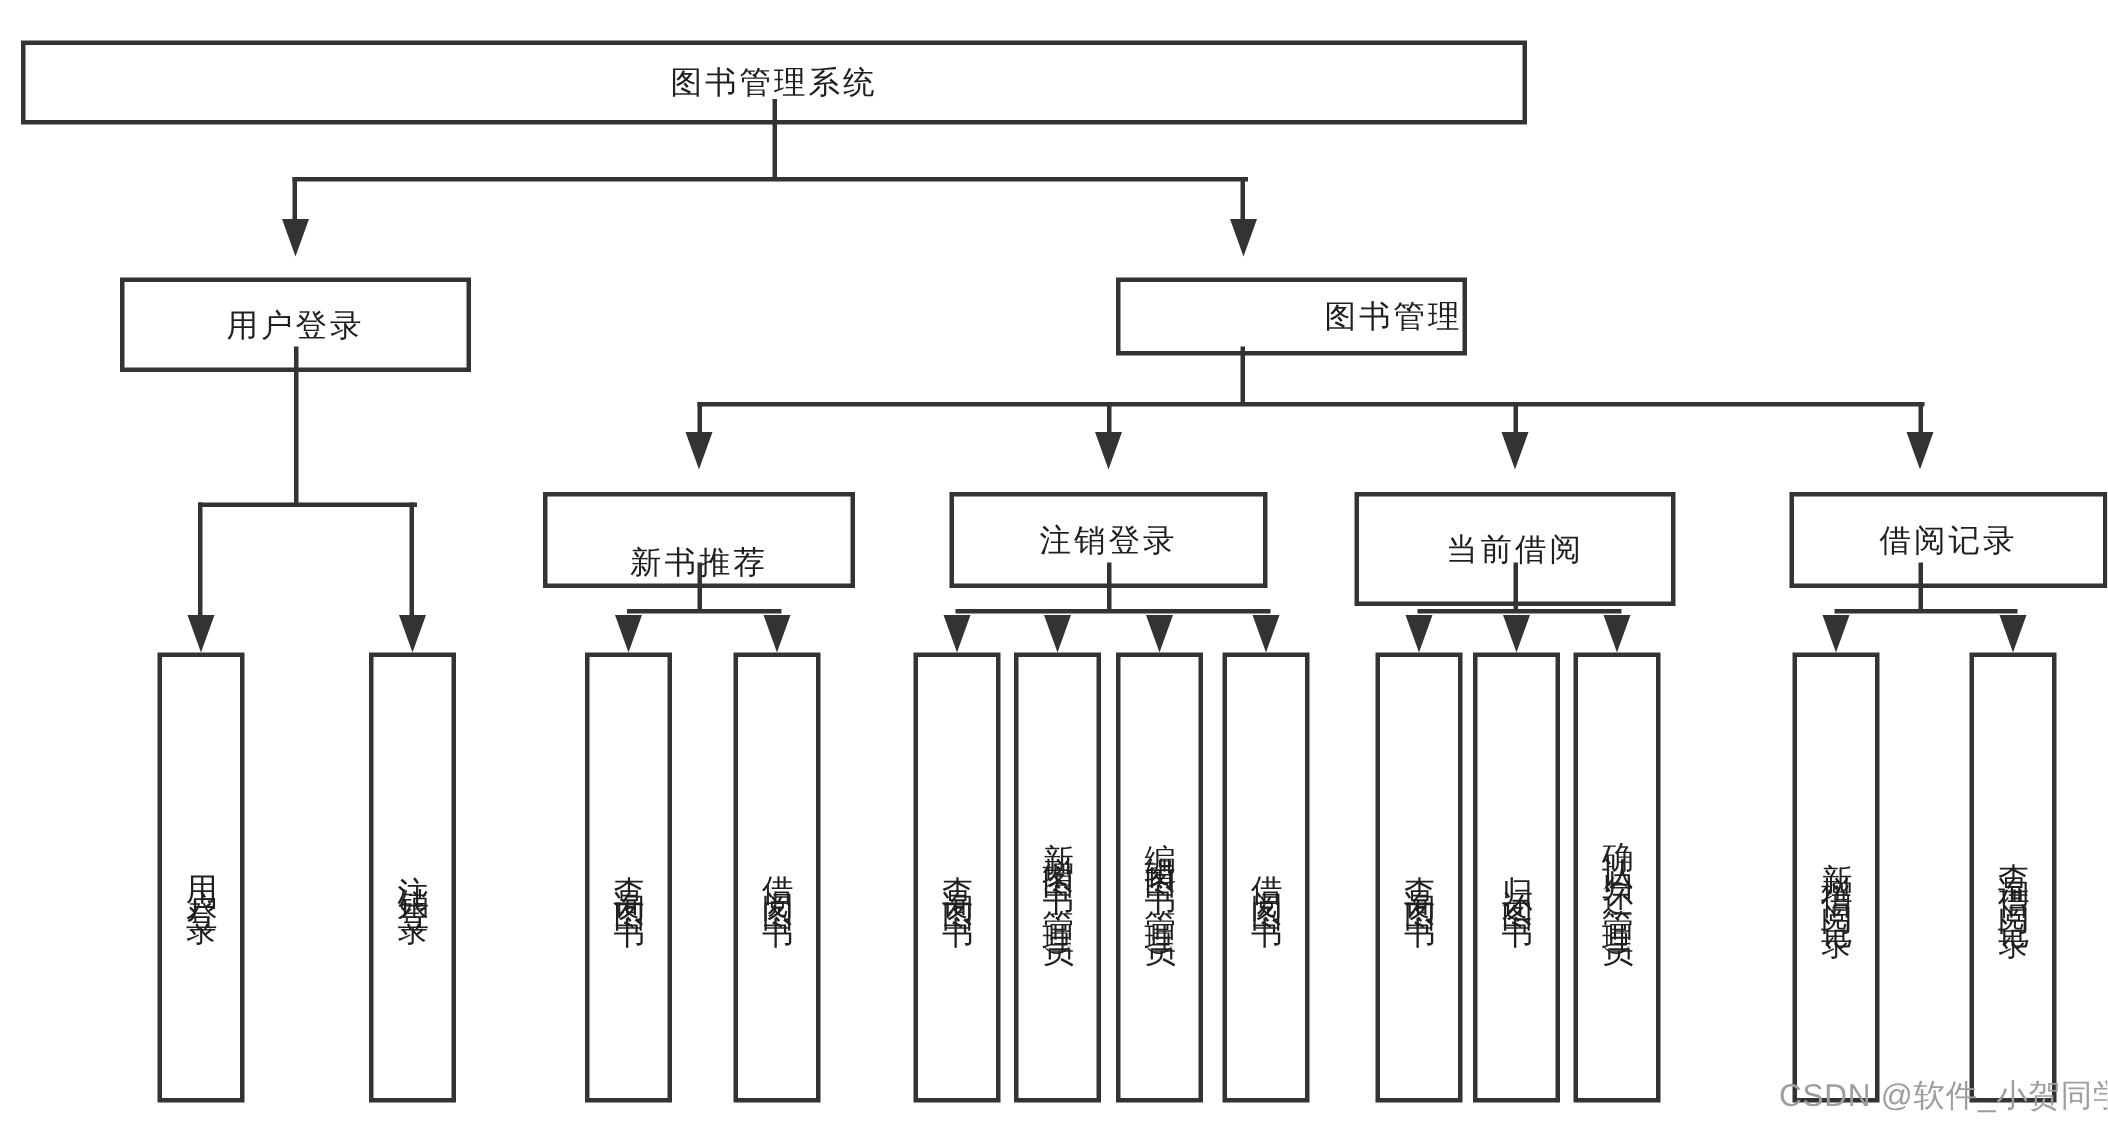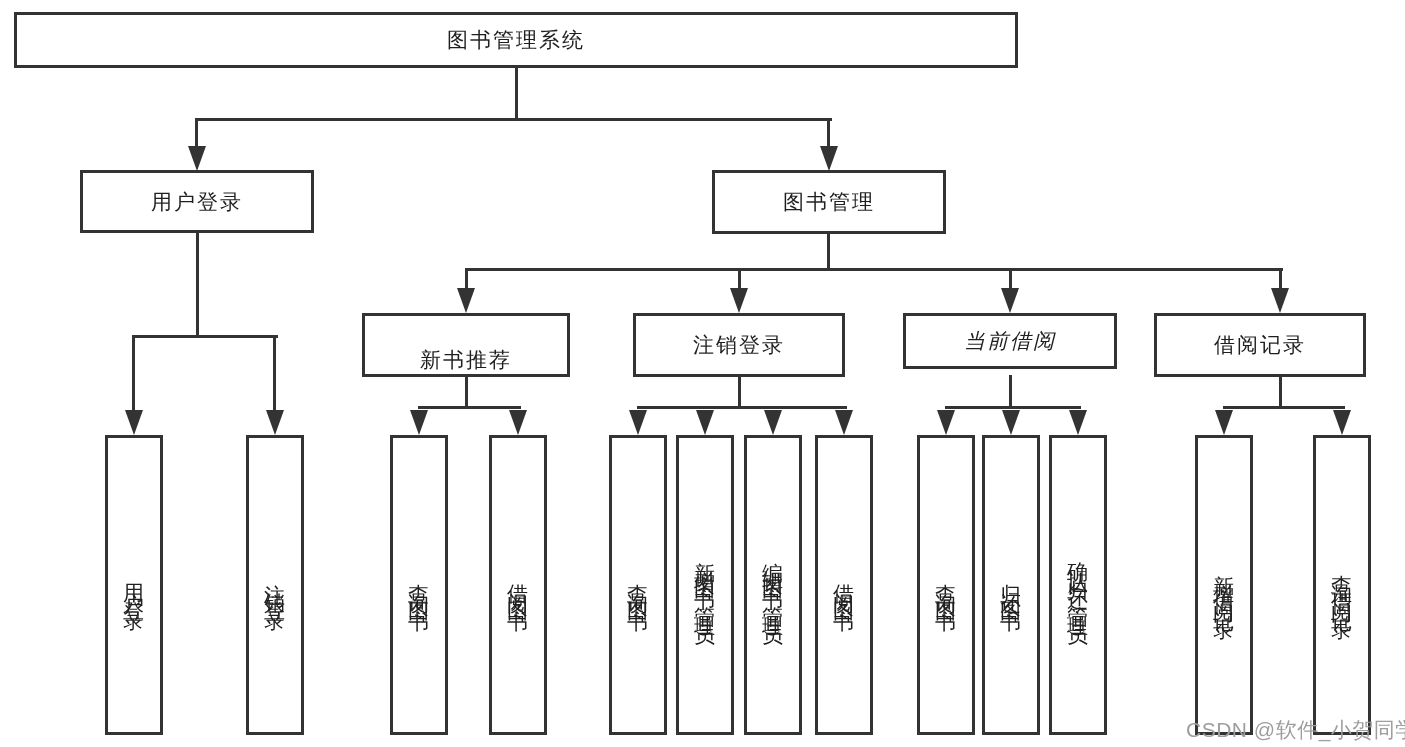--- a/index.html
+++ b/index.html
@@ -16,20 +16,21 @@
     box-sizing: border-box;
     border: 3px solid #333333;
     background: #ffffff;
     display: flex;
     align-items: center;
     justify-content: center;
     font-size: 21px;
     color: #1f1f1f;
     letter-spacing: 2px;
     white-space: nowrap;
+    margin-top: 15px;
   }
   .vbox {
     position: absolute;
     box-sizing: border-box;
     border: 3px solid #333333;
     background: #ffffff;
     width: 58px;
     height: 300px;
     top: 435px;
     display: flex;
@@ -77,21 +78,21 @@
   <div class="vline" style="left:515px; top:66px; height:54px;"></div>
   <div class="hline" style="left:195px; top:118px; width:637px;"></div>
   <div class="vline" style="left:195px; top:118px; height:30px;"></div>
   <div class="vline" style="left:827px; top:118px; height:30px;"></div>
   <div class="arrow" style="left:188px; top:146px;"></div>
   <div class="arrow" style="left:820px; top:146px;"></div>
 
   <div class="box" style="left:80px; top:170px; width:234px; height:63px;">
     <span>用户登录</span>
   </div>
-  <div class="box" style="left:712px; top:170px; width:234px; height:64px;">
+  <div class="box" style="left:744px; top:170px; width:234px; height:52px;justify-content:flex-end;">
     <span>图书管理</span>
   </div>
 
   <div class="vline" style="left:196px; top:231px; height:106px;"></div>
   <div class="hline" style="left:132px; top:335px; width:146px;"></div>
   <div class="vline" style="left:132px; top:335px; height:77px;"></div>
   <div class="vline" style="left:273px; top:335px; height:77px;"></div>
   <div class="arrow" style="left:125px; top:410px;"></div>
   <div class="arrow" style="left:266px; top:410px;"></div>
 
@@ -105,24 +106,24 @@
   <div class="arrow" style="left:730px; top:288px;"></div>
   <div class="arrow" style="left:1001px; top:288px;"></div>
   <div class="arrow" style="left:1271px; top:288px;"></div>
 
   <div class="box" style="left:362px; top:313px; width:208px; height:64px;align-items:flex-end;">
     <span>新书推荐</span>
   </div>
   <div class="box" style="left:633px; top:313px; width:212px; height:64px;">
     <span>注销登录</span>
   </div>
-  <div class="box" style="left:903px; top:313px; width:214px; height:56px;font-style:italic;">
+  <div class="box" style="left:903px; top:313px; width:214px; height:76px;">
     <span>当前借阅</span>
   </div>
-  <div class="box" style="left:1154px; top:313px; width:212px; height:64px;">
+  <div class="box" style="left:1193px; top:313px; width:212px; height:64px;">
     <span>借阅记录</span>
   </div>
 
   <div class="vline" style="left:465px; top:375px; height:33px;"></div>
   <div class="hline" style="left:418px; top:406px; width:103px;"></div>
   <div class="arrow" style="left:410px; top:410px;"></div>
   <div class="arrow" style="left:509px; top:410px;"></div>
 
   <div class="vline" style="left:738px; top:375px; height:33px;"></div>
   <div class="hline" style="left:637px; top:406px; width:210px;"></div>

